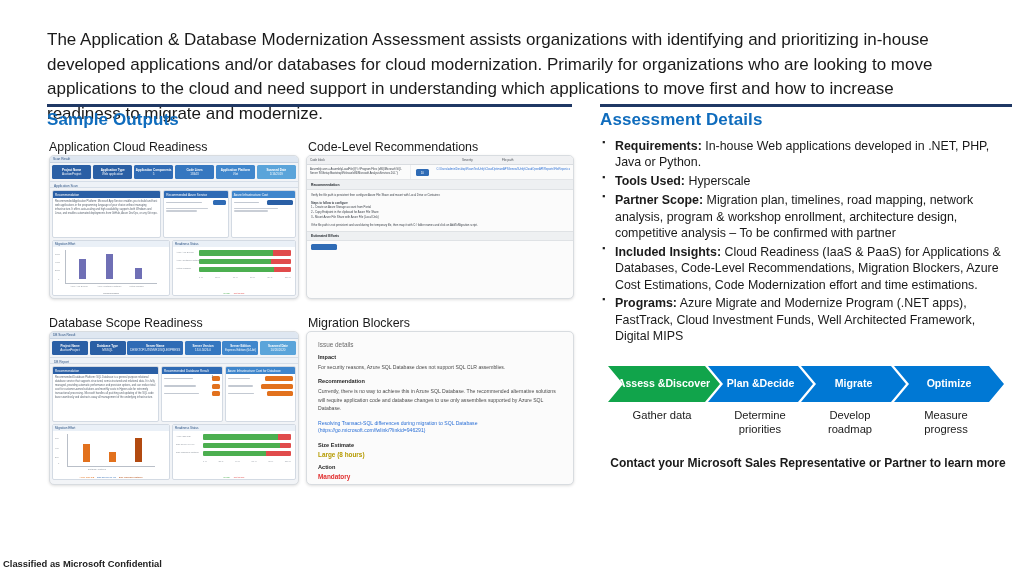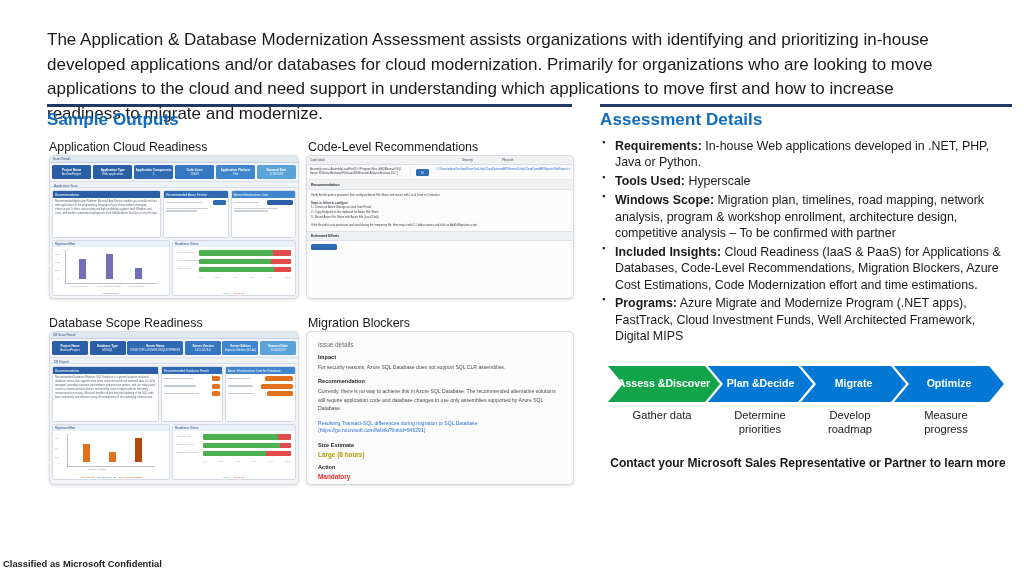--- a/index.html
+++ b/index.html
@@ -388,21 +388,21 @@
     <p class="mb-h">Size Estimate</p>
     <p class="mb-large">Large (8 hours)</p>
     <p class="mb-h">Action</p>
     <p class="mb-mand">Mandatory</p>
   </div>
 </div>
 
 <ul class="details">
   <li><b>Requirements:</b><span> In-house Web applications developed in .NET, PHP, Java or Python.</span></li>
   <li><b>Tools Used:</b><span> Hyperscale</span></li>
-  <li><b>Windows Scope:</b><span>  Migration plan, timelines, road mapping, network analysis, program &amp; workshop enrollment, architecture design, competitive analysis – To be confirmed with partner</span></li>
+  <li><b>Partner Scope:</b><span>  Migration plan, timelines, road mapping, network analysis, program &amp; workshop enrollment, architecture design, competitive analysis – To be confirmed with partner</span></li>
   <li><b>Included Insights:</b><span> Cloud Readiness (IaaS &amp; PaaS) for Applications &amp; Databases, Code-Level Recommendations, Migration Blockers, Azure Cost Estimations, Code Modernization effort and time estimations.</span></li>
   <li><b>Programs:</b><span> Azure Migrate and Modernize Program (.NET apps), FastTrack, Cloud Investment Funds, Well Architected Framework, Digital MIPS</span></li>
 </ul>
 
 <div class="chevwrap">
   <div class="chev first" id="chev0" style="left:0;width:112px;background:#11a44b">
       <span>Assess &amp;</span>
       <br>
       <span>Discover</span>
     </div>

